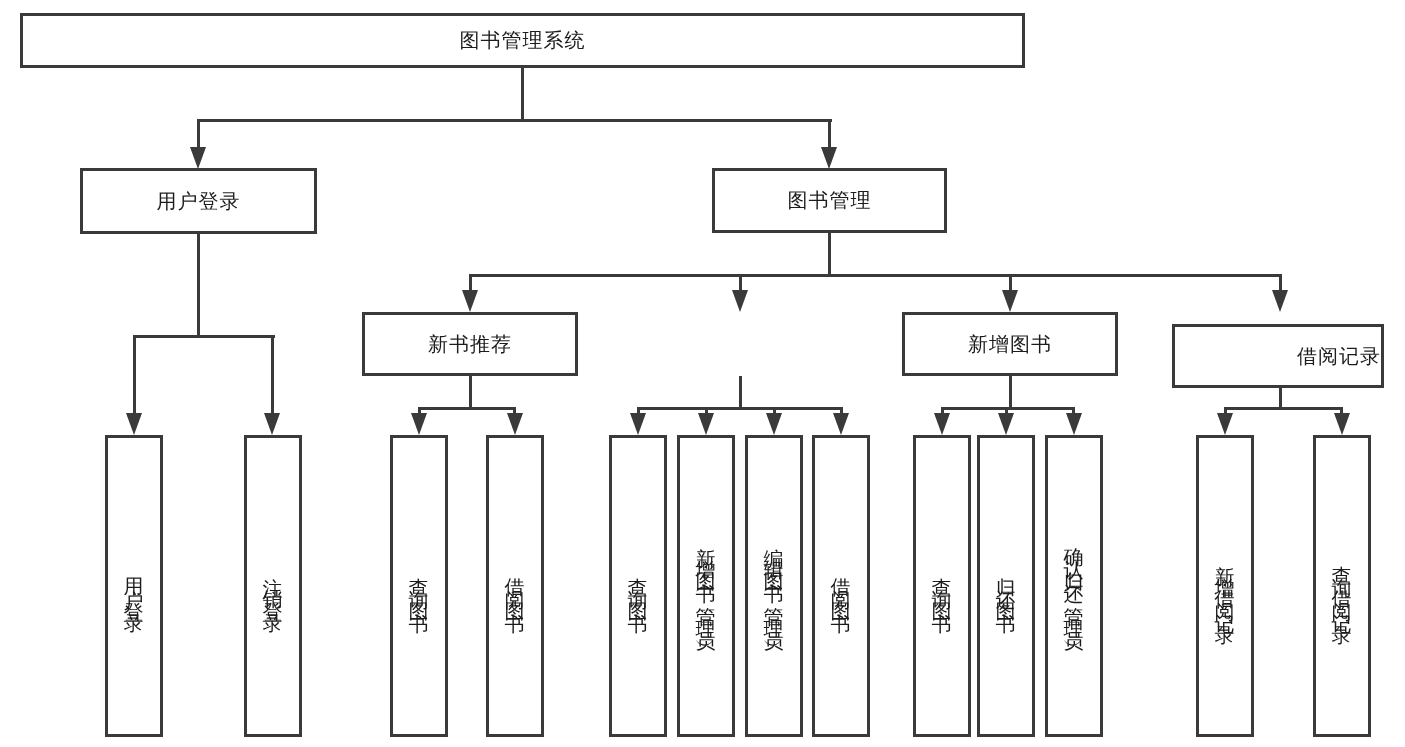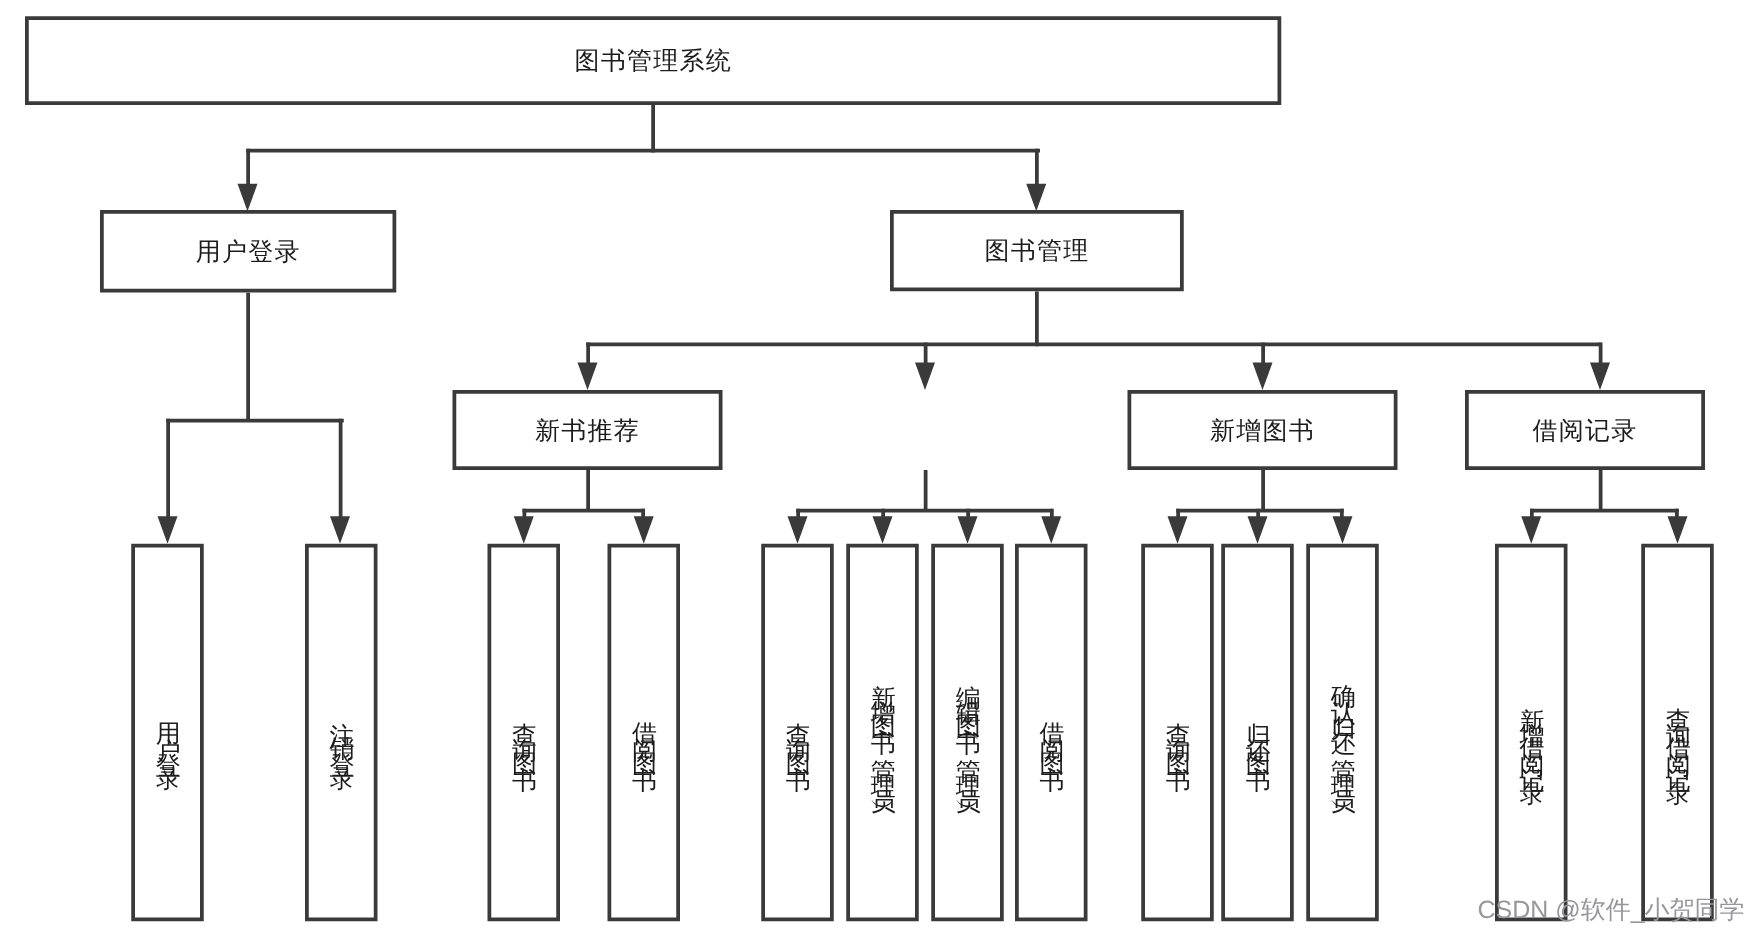--- a/index.html
+++ b/index.html
@@ -31,42 +31,42 @@
   .watermark {
     position:absolute; left:1182px; top:714px; z-index:5;
     font-size:20px; color: var(--wm, #97979b); white-space:nowrap;
   }
 </style>
 </head>
 <body>
 
 <div class="stage">
 
-  <div class="box" style="left:20px; top:13px; width:1005px; height:71px;">
+  <div class="box" style="left:20px; top:13px; width:1005px; height:55px;">
     <span>图书管理系统</span>
   </div>
 
   <div class="box" style="left:80px; top:168px; width:237px; height:66px;">
     <span>用户登录</span>
   </div>
 
   <div class="box" style="left:712px; top:168px; width:235px; height:65px;">
     <span>图书管理</span>
   </div>
 
   <div class="box" style="left:362px; top:312px; width:216px; height:64px;font-family:Liberation Serif, serif;">
     <span>新书推荐</span>
   </div>
 
 
   <div class="box" style="left:902px; top:312px; width:216px; height:64px;">
     <span>新增图书</span>
   </div>
 
-  <div class="box" style="left:1172px; top:312px; width:192px; height:64px;">
+  <div class="box" style="left:1172px; top:324px; width:212px; height:64px;justify-content:flex-end;">
     <span>借阅记录</span>
   </div>
 
   <div class="box leaf" style="left:105px; top:435px; width:58px; height:302px;">
     <span>用户登录</span>
   </div>
   <div class="box leaf" style="left:244px; top:435px; width:58px; height:302px;">
     <span>注销登录</span>
   </div>
 
@@ -159,15 +159,14 @@
   <div class="line" style="left:1072px; top:407px; width:3px; height:10px;"></div>
   <div class="arrow" style="left:1066px; top:413px;"></div>
 
   <div class="line" style="left:1279px; top:376px; width:3px; height:33px;"></div>
   <div class="line" style="left:1224px; top:407px; width:119px; height:3px;"></div>
   <div class="line" style="left:1224px; top:407px; width:3px; height:10px;"></div>
   <div class="arrow" style="left:1217px; top:413px;"></div>
   <div class="line" style="left:1340px; top:407px; width:3px; height:10px;"></div>
   <div class="arrow" style="left:1334px; top:413px;"></div>
 
-  <div class="watermark">CSDN @软件_小贺同学</div>
 
 </div>
 
 </body></html>

